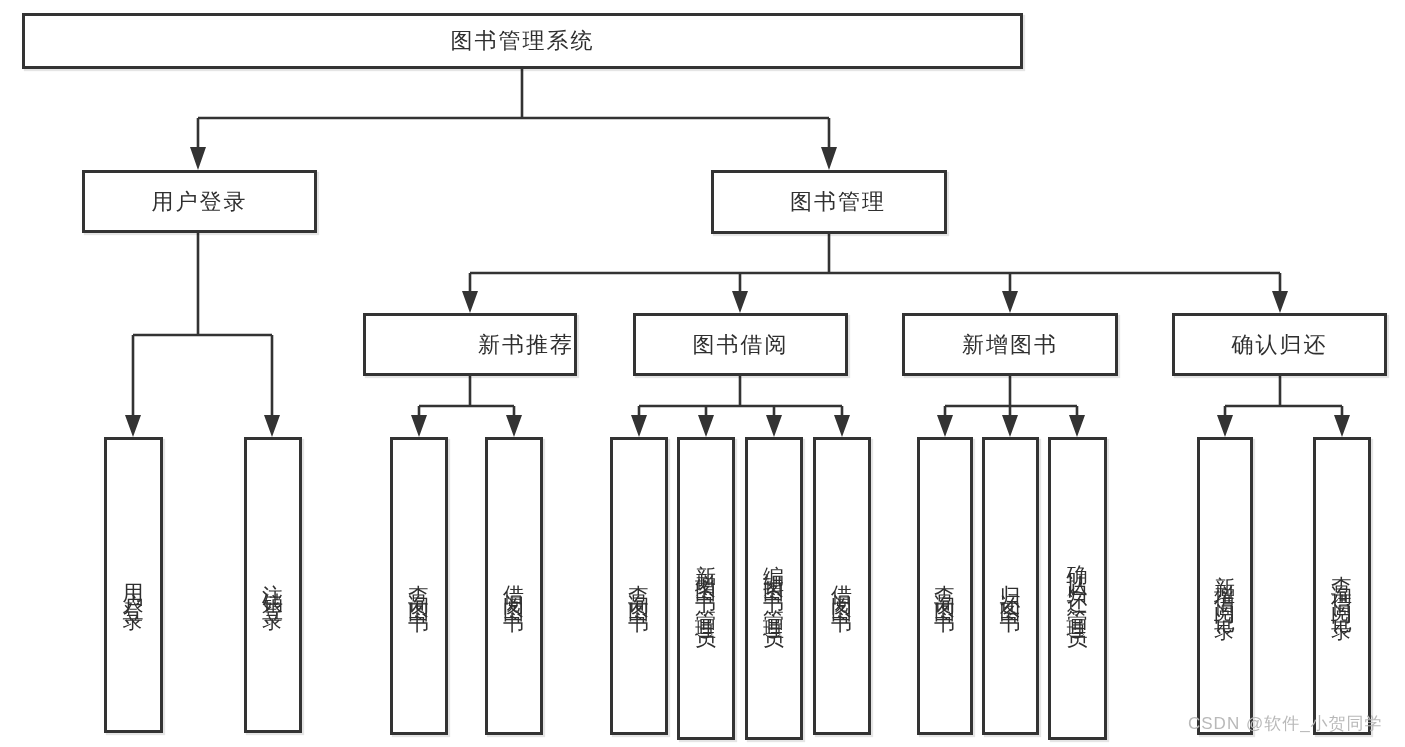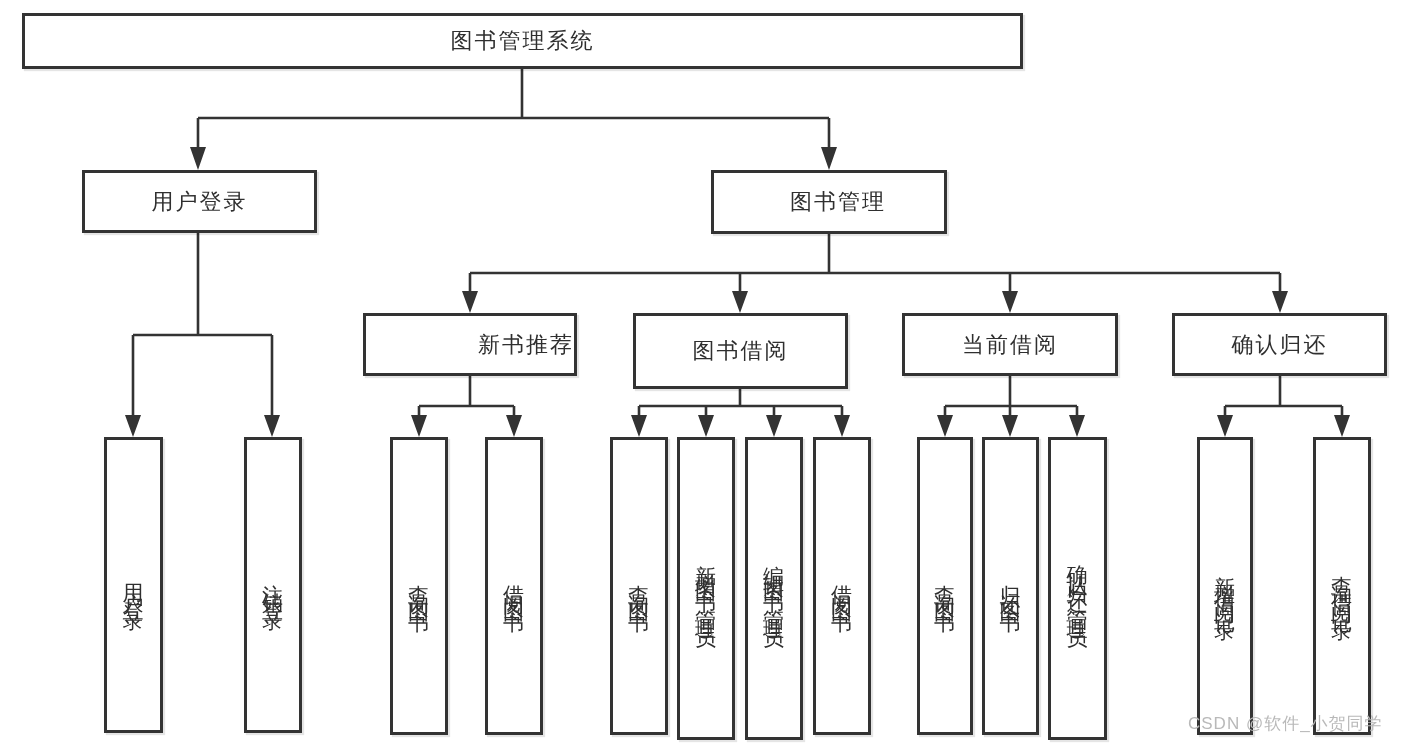--- a/index.html
+++ b/index.html
@@ -87,25 +87,25 @@
   <div class="node" style="left:82px;top:170px;width:235px;height:63px;">
     <span class="lbl">用户登录</span>
   </div>
   <div class="node" style="left:711px;top:170px;width:236px;height:64px;padding-left:18px;">
     <span class="lbl">图书管理</span>
   </div>
 
   <div class="node" style="left:363px;top:313px;width:214px;height:63px;justify-content:flex-end;">
     <span class="lbl">新书推荐</span>
   </div>
-  <div class="node" style="left:633px;top:313px;width:215px;height:76px;">
+  <div class="node" style="left:633px;top:313px;width:215px;height:63px;">
     <span class="lbl">图书借阅</span>
   </div>
   <div class="node" style="left:902px;top:313px;width:216px;height:63px;">
-    <span class="lbl">当前借阅</span>
+    <span class="lbl">新增图书</span>
   </div>
   <div class="node" style="left:1172px;top:313px;width:215px;height:63px;">
     <span class="lbl">确认归还</span>
   </div>
 
   <div class="node leaf" style="left:104px;top:437px;width:59px;height:296px;">
     <span class="lbl">用户登录</span>
   </div>
   <div class="node leaf" style="left:244px;top:437px;width:58px;height:296px;">
     <span class="lbl">注销登录</span>

